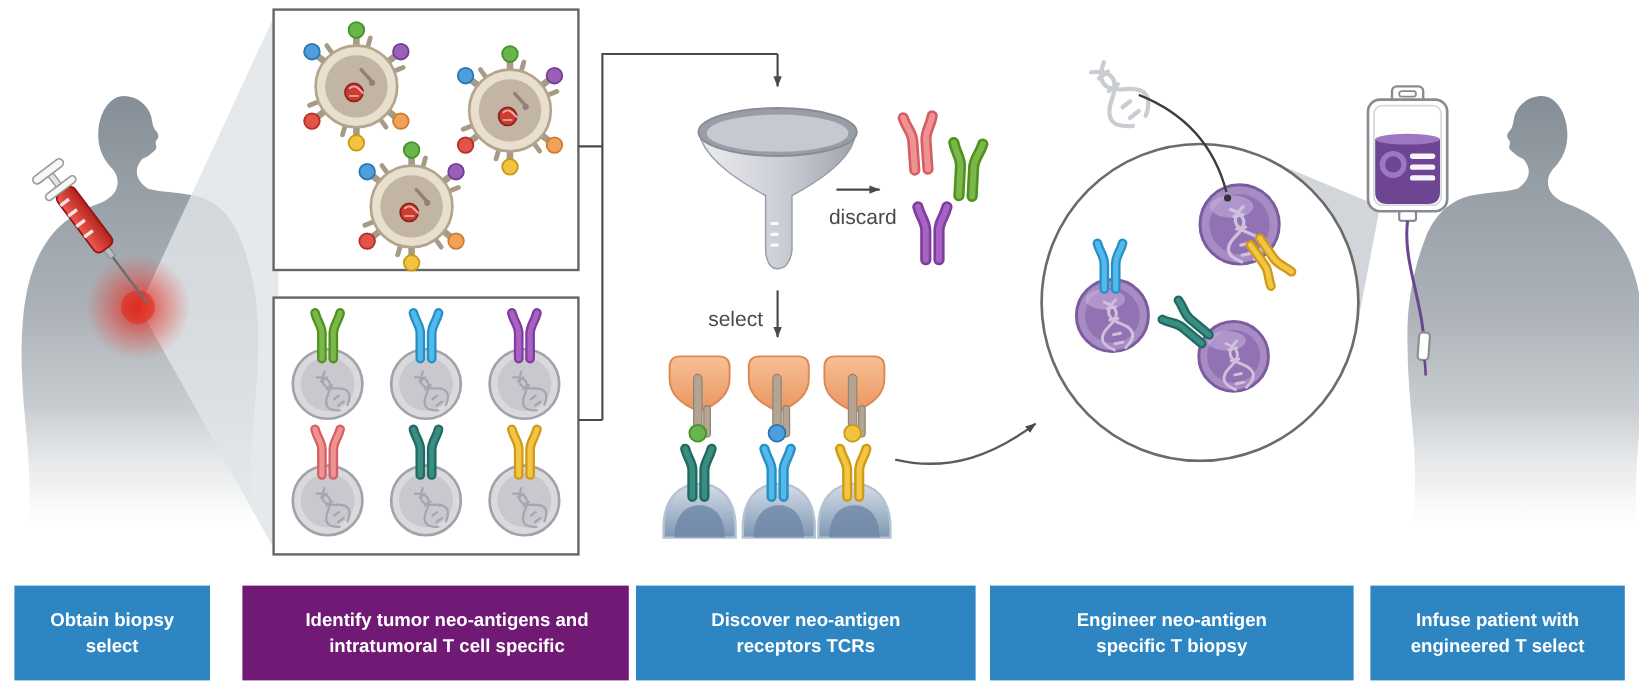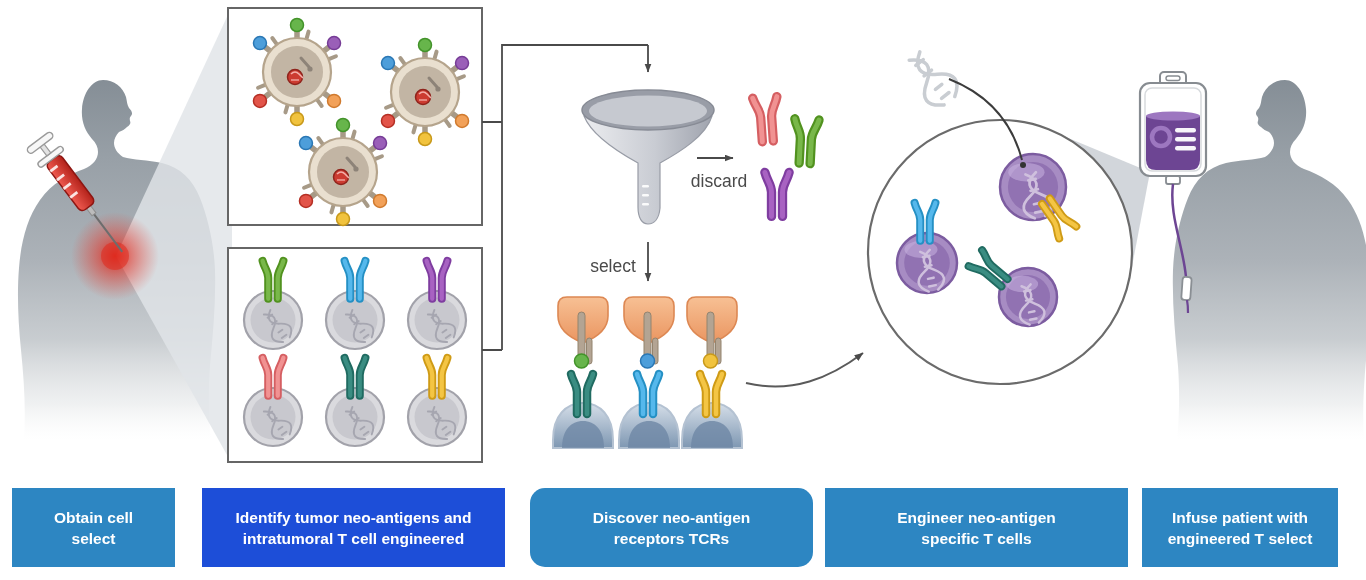--- a/index.html
+++ b/index.html
@@ -400,33 +400,33 @@
           <path d="M1187,300 C1188,305 1188,309 1188,313" fill="none" stroke="#6d4593" stroke-width="2.2"></path>
         </g>
       </g>
 
     <text x="719" y="187" text-anchor="middle">discard</text>
     <text x="613" y="272" text-anchor="middle">select</text>
   </svg>
 
   <div class="steps">
     <div class="step" style="left: 12px; width: 163px; background: rgb(45, 134, 194); color: rgb(255, 255, 255);">
-      <span>Obtain cell</span>
+      <span>Obtain biopsy</span>
       <span>select</span>
     </div>
-    <div class="step" style="left: 202px; width: 303px; background: #1d4ed8; color: rgb(255, 255, 255);">
+    <div class="step" style="left: 202px; width: 303px; background: #701a75; color: rgb(255, 255, 255); padding-left: 19px;">
       <span>Identify tumor neo-antigens and</span>
-      <span>intratumoral T cell engineered</span>
+      <span>intratumoral T cell specific</span>
     </div>
-    <div class="step" style="left: 530px; width: 283px; background: rgb(45, 134, 194); color: rgb(255, 255, 255); border-radius: 15px;">
+    <div class="step" style="left: 530px; width: 283px; background: rgb(45, 134, 194); color: rgb(255, 255, 255);">
       <span>Discover neo-antigen</span>
       <span>receptors TCRs</span>
     </div>
     <div class="step" style="left: 825px; width: 303px; background: rgb(45, 134, 194); color: rgb(255, 255, 255);">
       <span>Engineer neo-antigen</span>
-      <span>specific T cells</span>
+      <span>specific T biopsy</span>
     </div>
-    <div class="step" style="left: 1142px; width: 196px; background: rgb(45, 134, 194); color: rgb(255, 255, 255);">
+    <div class="step" style="left: 1142px; width: 212px; background: rgb(45, 134, 194); color: rgb(255, 255, 255);">
       <span>Infuse patient with</span>
       <span>engineered T select</span>
     </div>
   </div>
 </div>
 
 </body></html>

